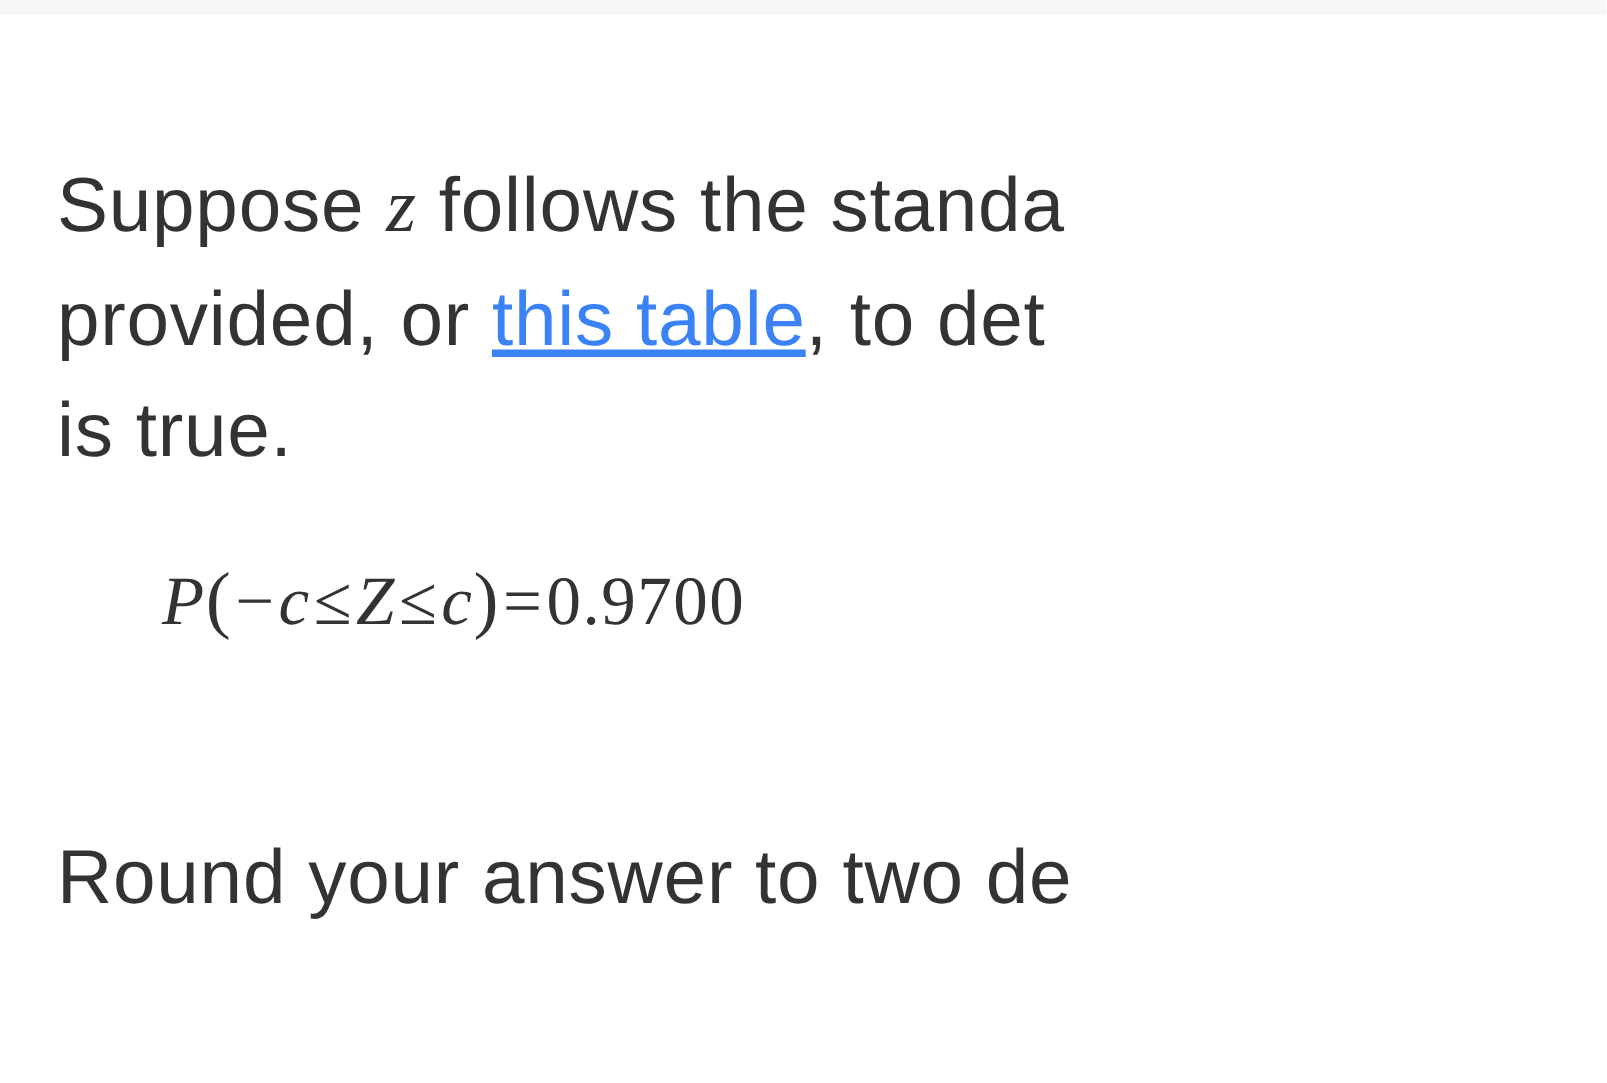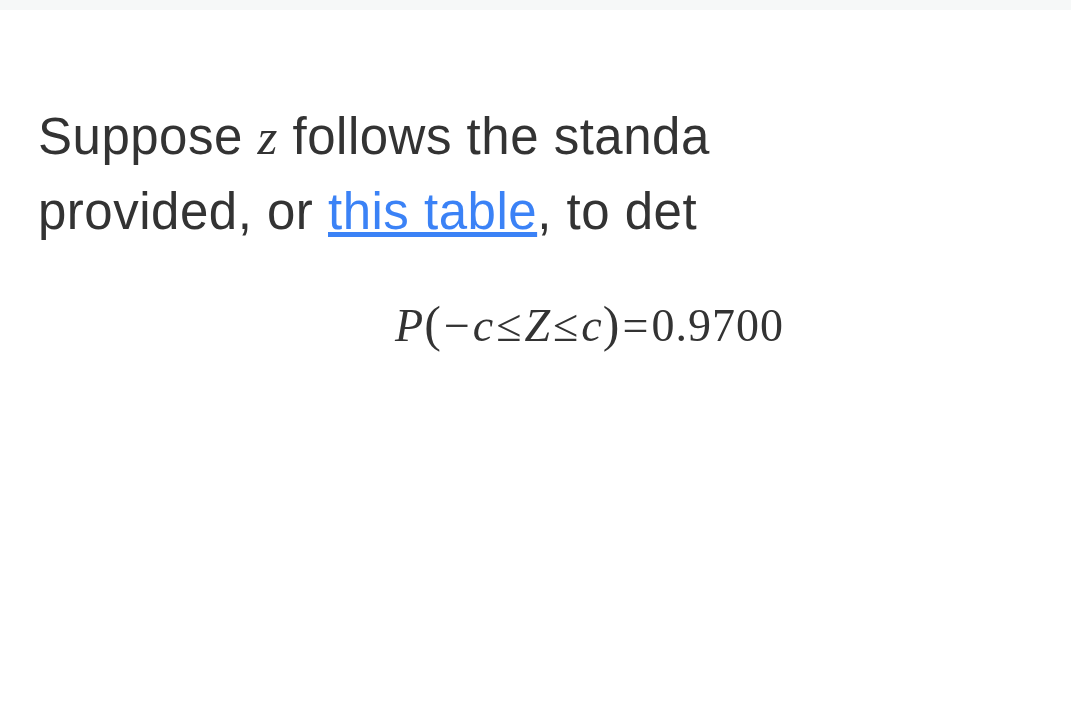--- a/index.html
+++ b/index.html
@@ -37,21 +37,20 @@
       color: #3b82f6;
       text-decoration: underline;
       cursor: pointer;
     }
     .formula {
       font-family: 'Times New Roman', Times, serif;
       font-size: 46px;
       font-style: italic;
       margin: 46px 0 46px 70px;
       letter-spacing: 1px;
-      text-align: center;
     }
     .formula .paren {
       font-style: normal;
       font-size: 50px;
     }
     .formula .op {
       font-style: normal;
       margin: 0 2px;
     }
     .formula .num {
@@ -63,22 +62,24 @@
   </style>
 </head>
 <body>
 
 <div class="top-bar"></div>
 
 <div class="content">
   <div class="paragraph">
     <span>Suppose </span><span class="italic-var">z</span><span> follows the standa</span><br>
     <span>provided, or </span><span class="link">this table</span><span>, to det</span><br>
+    <span>is true.</span>
   </div>
 
   <div class="formula">
     <span>P</span><span class="paren">(</span><span class="op">−</span><span>c</span><span class="op">≤</span><span>Z</span><span class="op">≤</span><span>c</span><span class="paren">)</span><span class="op">=</span><span class="num">0.9700</span>
   </div>
 
   <div class="paragraph second-para">
     <br>
+    <span>Round your answer to two de</span>
   </div>
 </div>
 
 </body></html>

